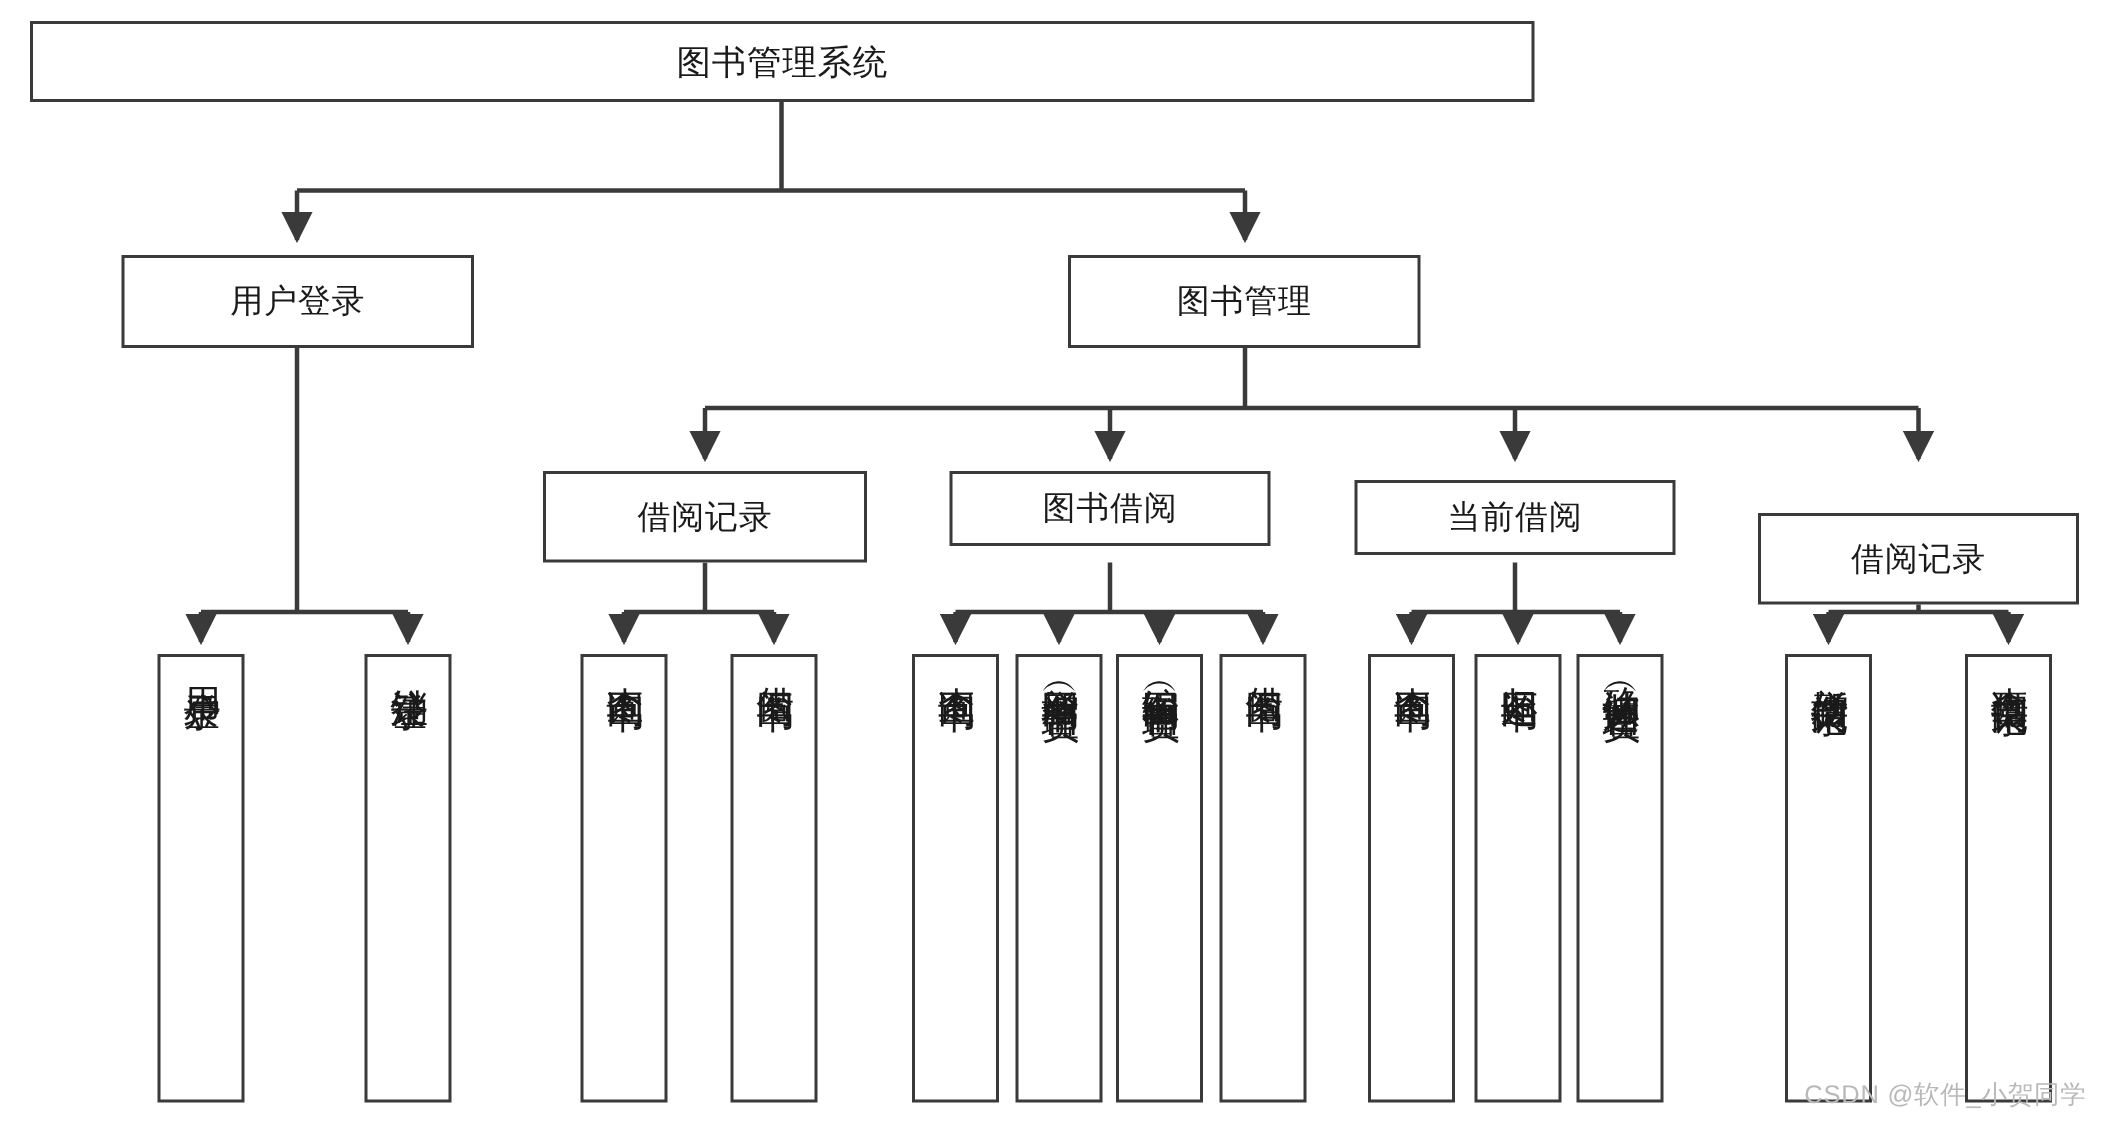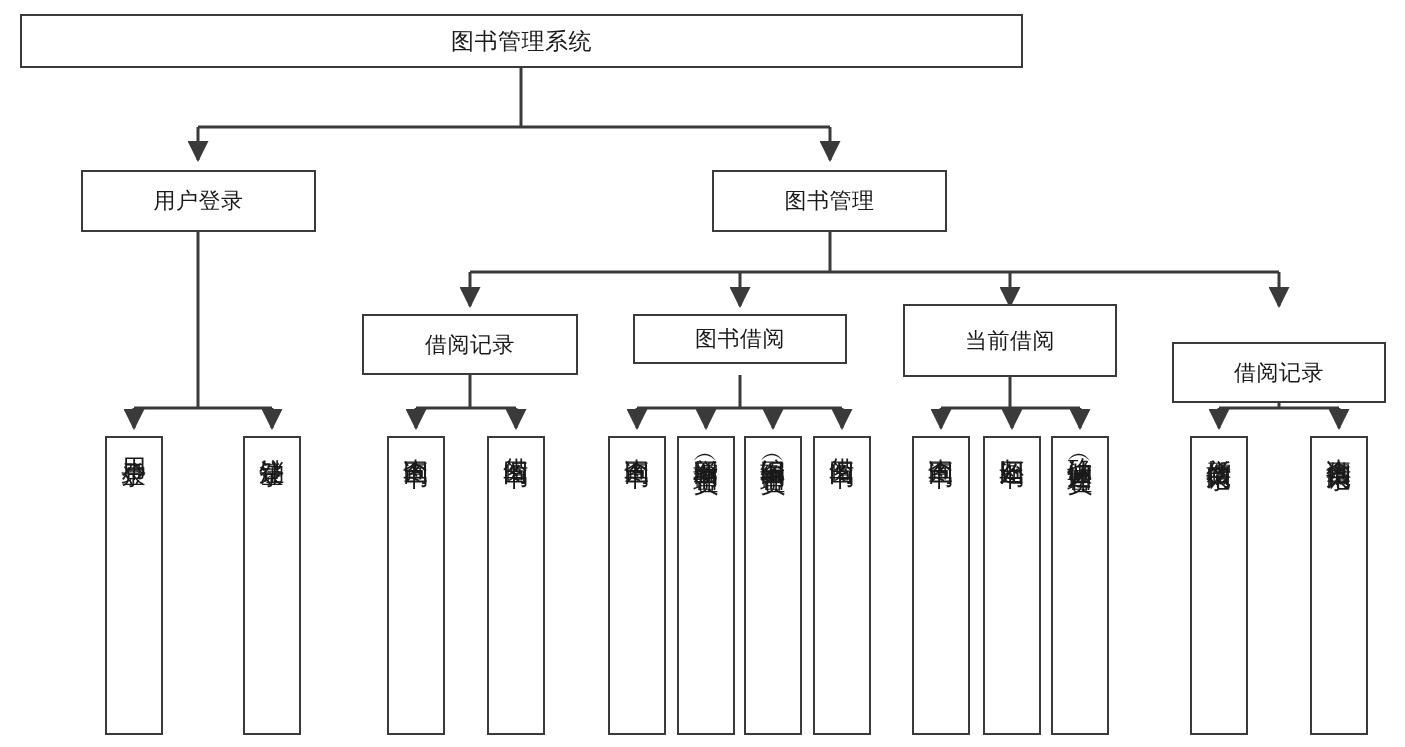--- a/index.html
+++ b/index.html
@@ -132,21 +132,21 @@
       </div>
       <div class="node horiz" style="left: 712px; top: 170px; width: 235px; height: 62px; border-color: rgb(58, 58, 58); text-align: right;">
         <span class="label">图书管理</span>
       </div>
       <div class="node horiz" style="left: 362px; top: 314px; width: 216px; height: 61px; border-color: rgb(58, 58, 58);">
         <span class="label">借阅记录</span>
       </div>
       <div class="node horiz" style="left: 633px; top: 314px; width: 214px; height: 50px; border-color: rgb(58, 58, 58);">
         <span class="label">图书借阅</span>
       </div>
-      <div class="node horiz" style="left: 903px; top: 304px; width: 214px; height: 73px; border-color: rgb(58, 58, 58); text-align: center;">
+      <div class="node horiz" style="left: 903px; top: 320px; width: 214px; height: 50px; border-color: rgb(58, 58, 58); text-align: center;">
         <span class="label">当前借阅</span>
       </div>
       <div class="node horiz" style="left: 1172px; top: 314px; width: 214px; height: 61px; border-color: rgb(58, 58, 58); margin-top: 28px;">
         <span class="label">借阅记录</span>
       </div>
       <div class="node vert" style="left: 105px; top: 436px; width: 58px; height: 299px; border-color: rgb(58, 58, 58);">
         <span class="label">用户登录</span>
       </div>
       <div class="node vert" style="left: 243px; top: 436px; width: 58px; height: 299px; border-color: rgb(58, 58, 58);">
         <span class="label">注销登录</span>
@@ -179,13 +179,14 @@
         <span class="label">确认归还（管理员）</span>
       </div>
       <div class="node vert" style="left: 1190px; top: 436px; width: 58px; height: 299px; border-color: rgb(58, 58, 58);">
         <span class="label">新增借阅记录</span>
       </div>
       <div class="node vert" style="left: 1310px; top: 436px; width: 58px; height: 299px; border-color: rgb(58, 58, 58);">
         <span class="label">查询借阅记录</span>
       </div>
     </div>
 
+  <div id="watermark" style="color: rgb(185, 185, 185);">CSDN @软件_小贺同学</div>
 </div>
 
 </body></html>

